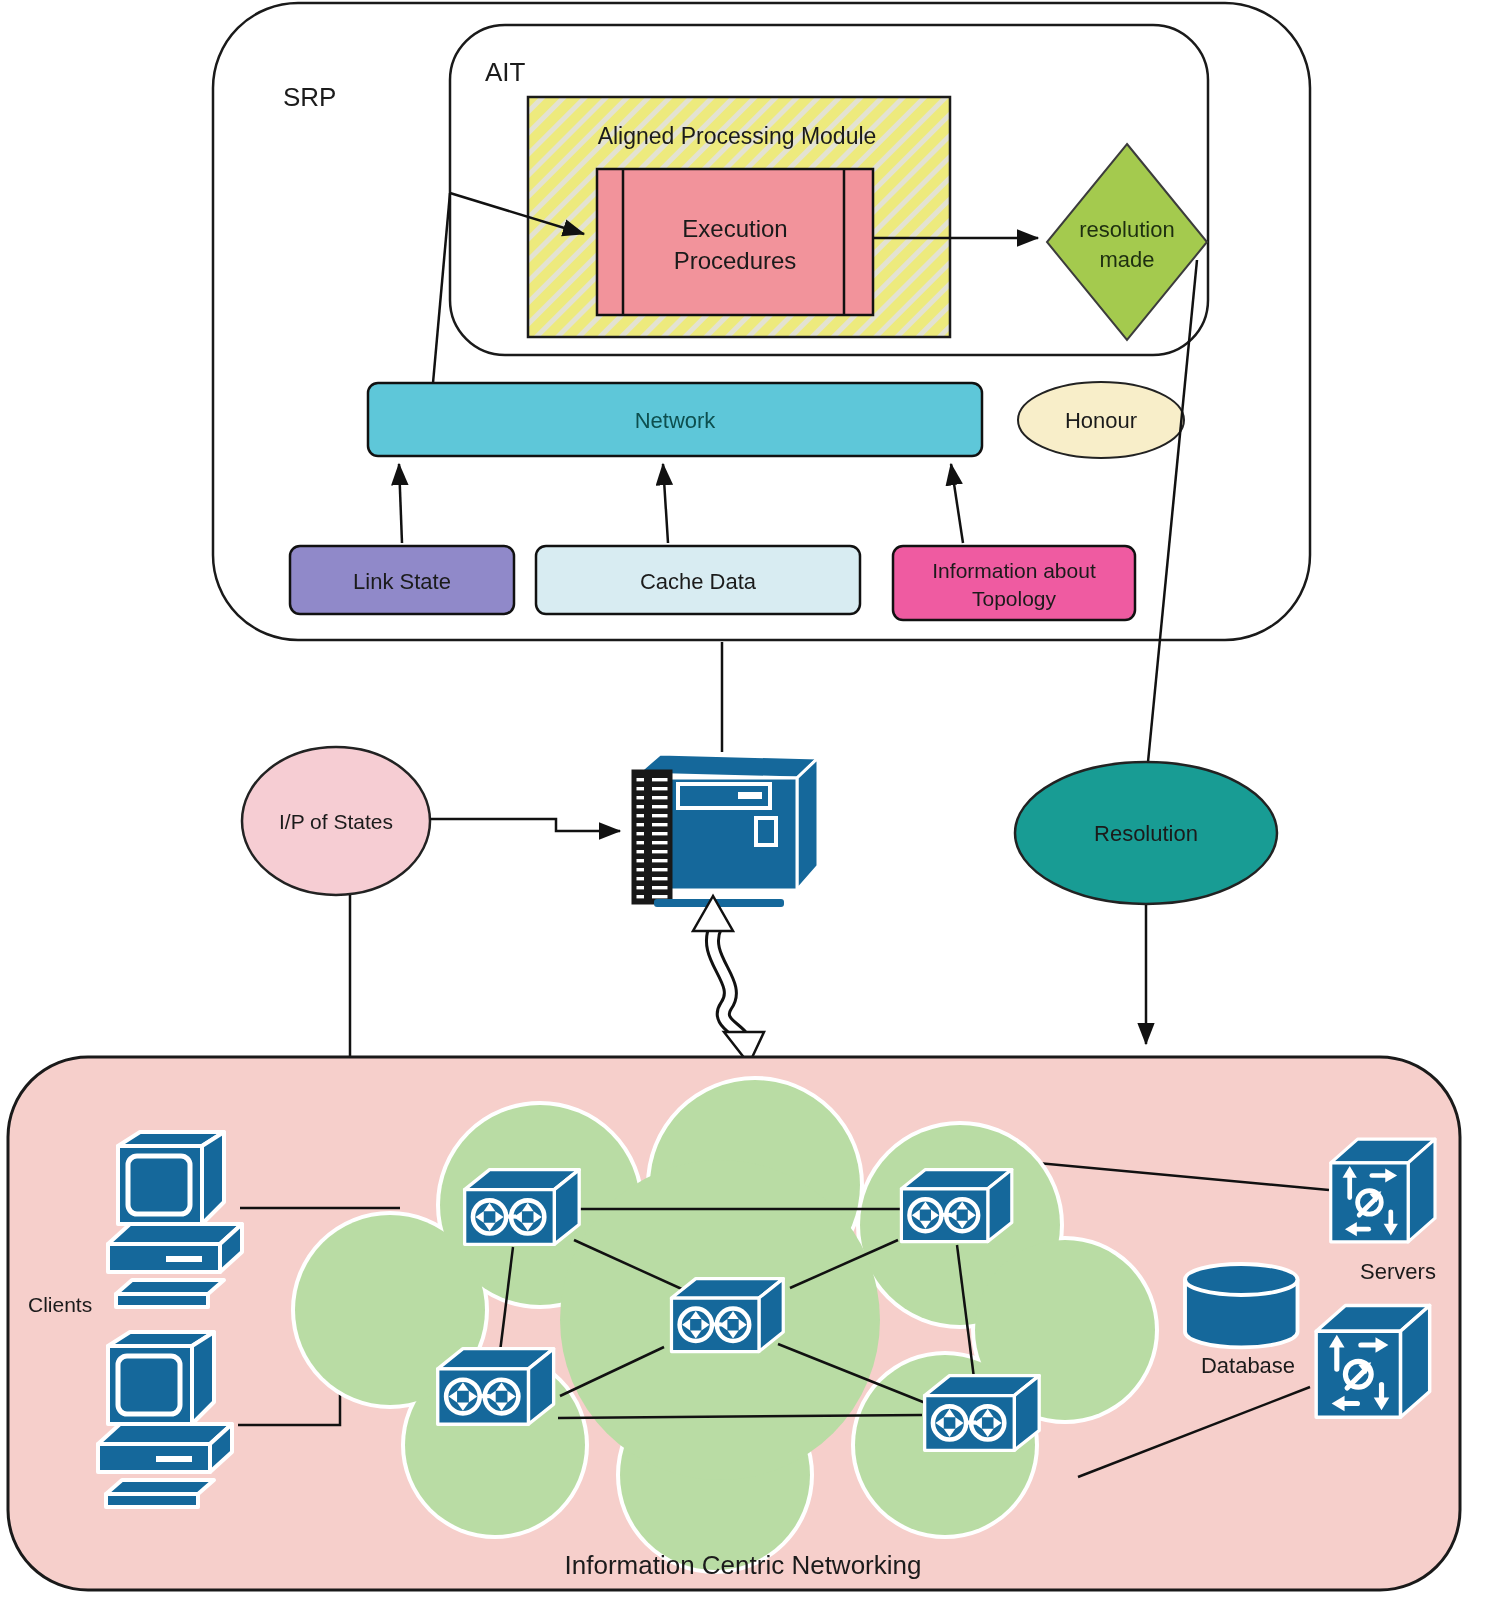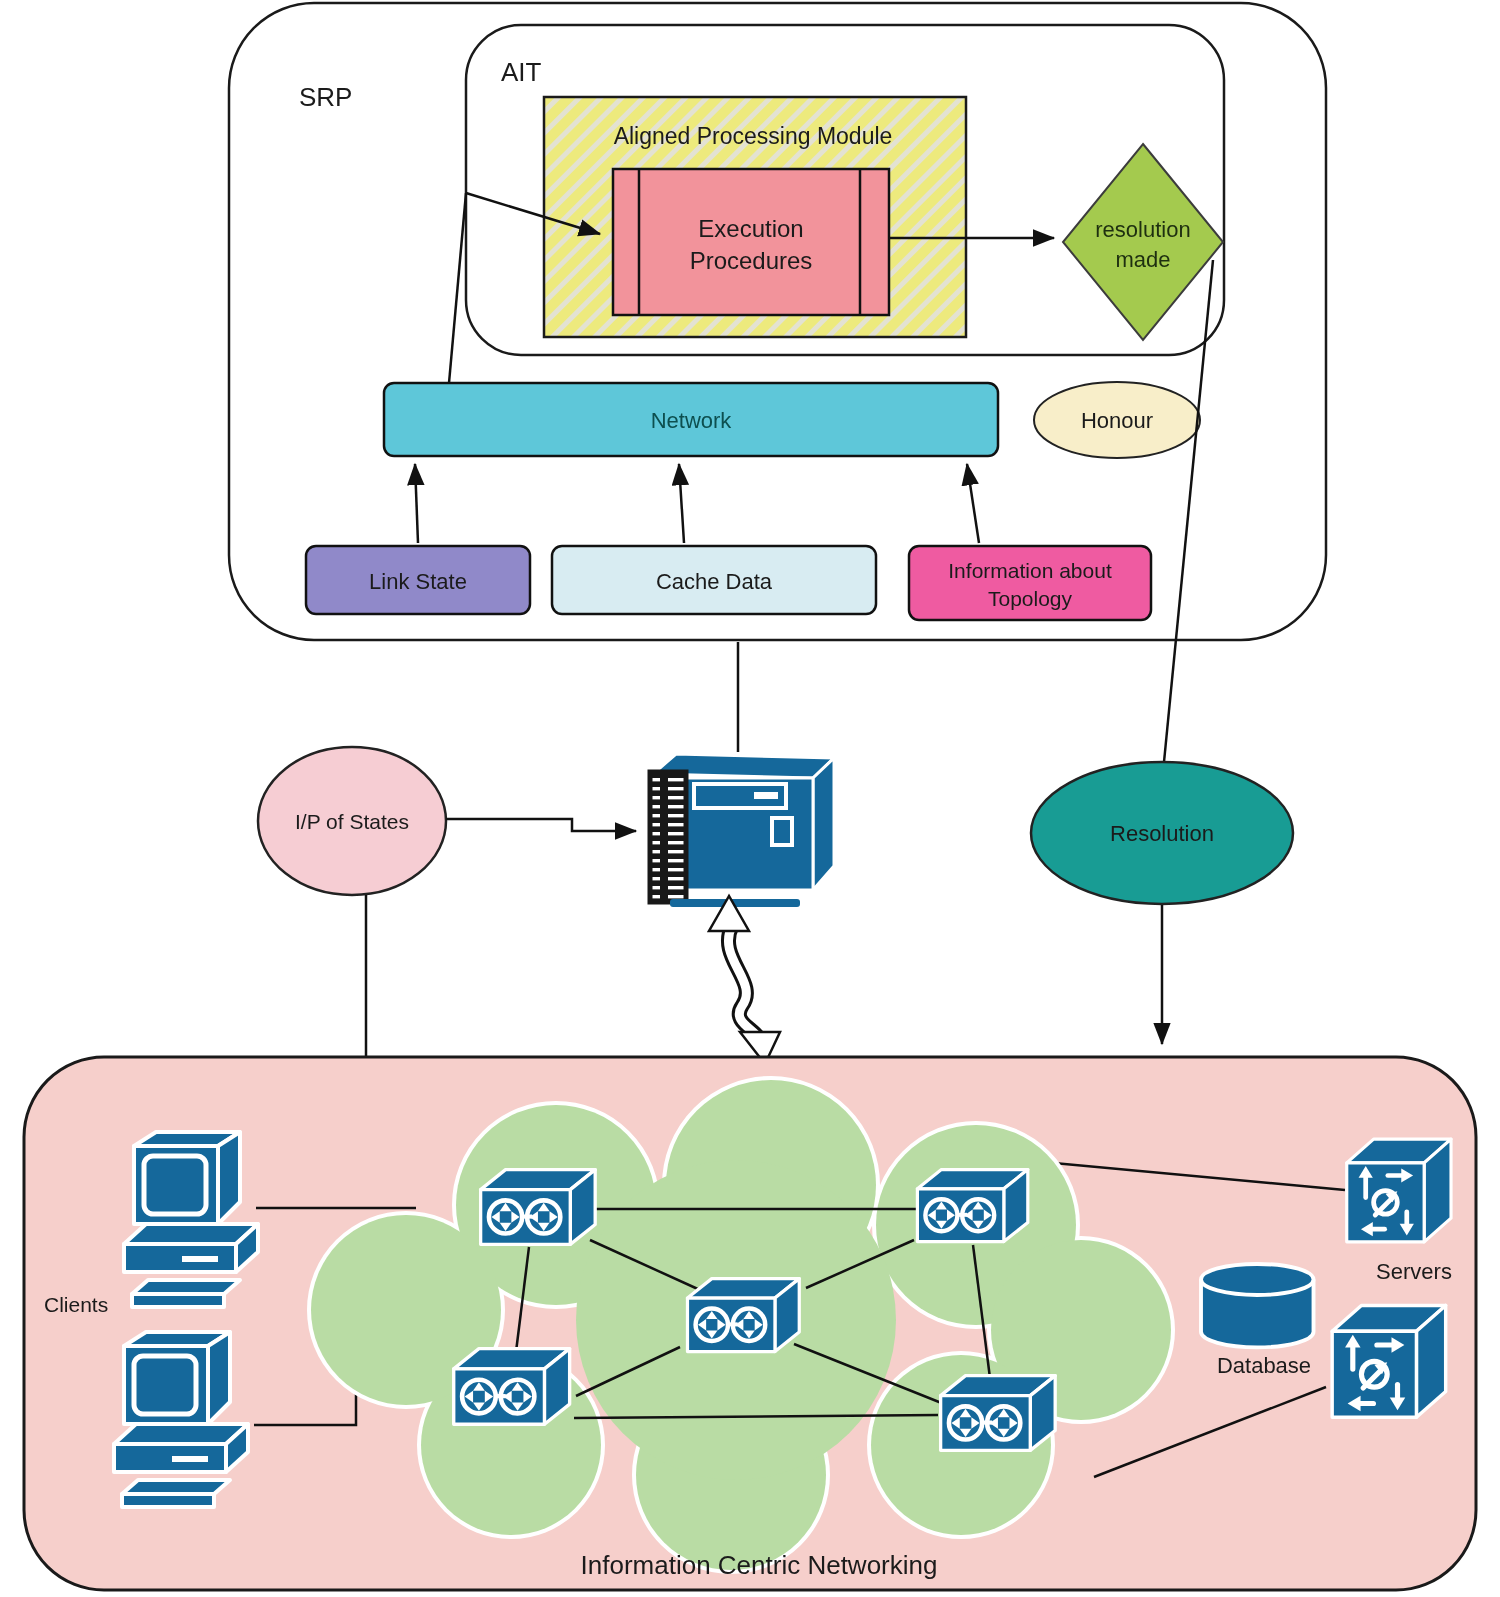--- a/index.html
+++ b/index.html
@@ -1,16 +1,16 @@
 <!DOCTYPE html>
 <html><head>
 <meta charset="utf-8">
 <style>
   html,body{margin:0;padding:0;background:#ffffff;}
-  .stage{width:1252px;height:1597px;position:relative;font-family:"Liberation Sans",sans-serif;padding-left:16px;}
+  .stage{width:1252px;height:1597px;position:relative;font-family:"Liberation Sans",sans-serif;}
   svg text{font-family:"Liberation Sans",sans-serif;fill:#1b1b1b;}
   .lbl-big{font-size:26px;}
   .lbl{font-size:22px;}
   .lbl-sm{font-size:21px;}
   .lbl-mod{font-size:23px;}
   .lbl-exec{font-size:24px;}
   .lbl-icn{font-size:26px;}
   .net-text{fill:#0d4f4f;}
   .dia-text{fill:#1e2f10;}
   .box-outline{fill:#ffffff;stroke:#1a1a1a;stroke-width:2.5;}

